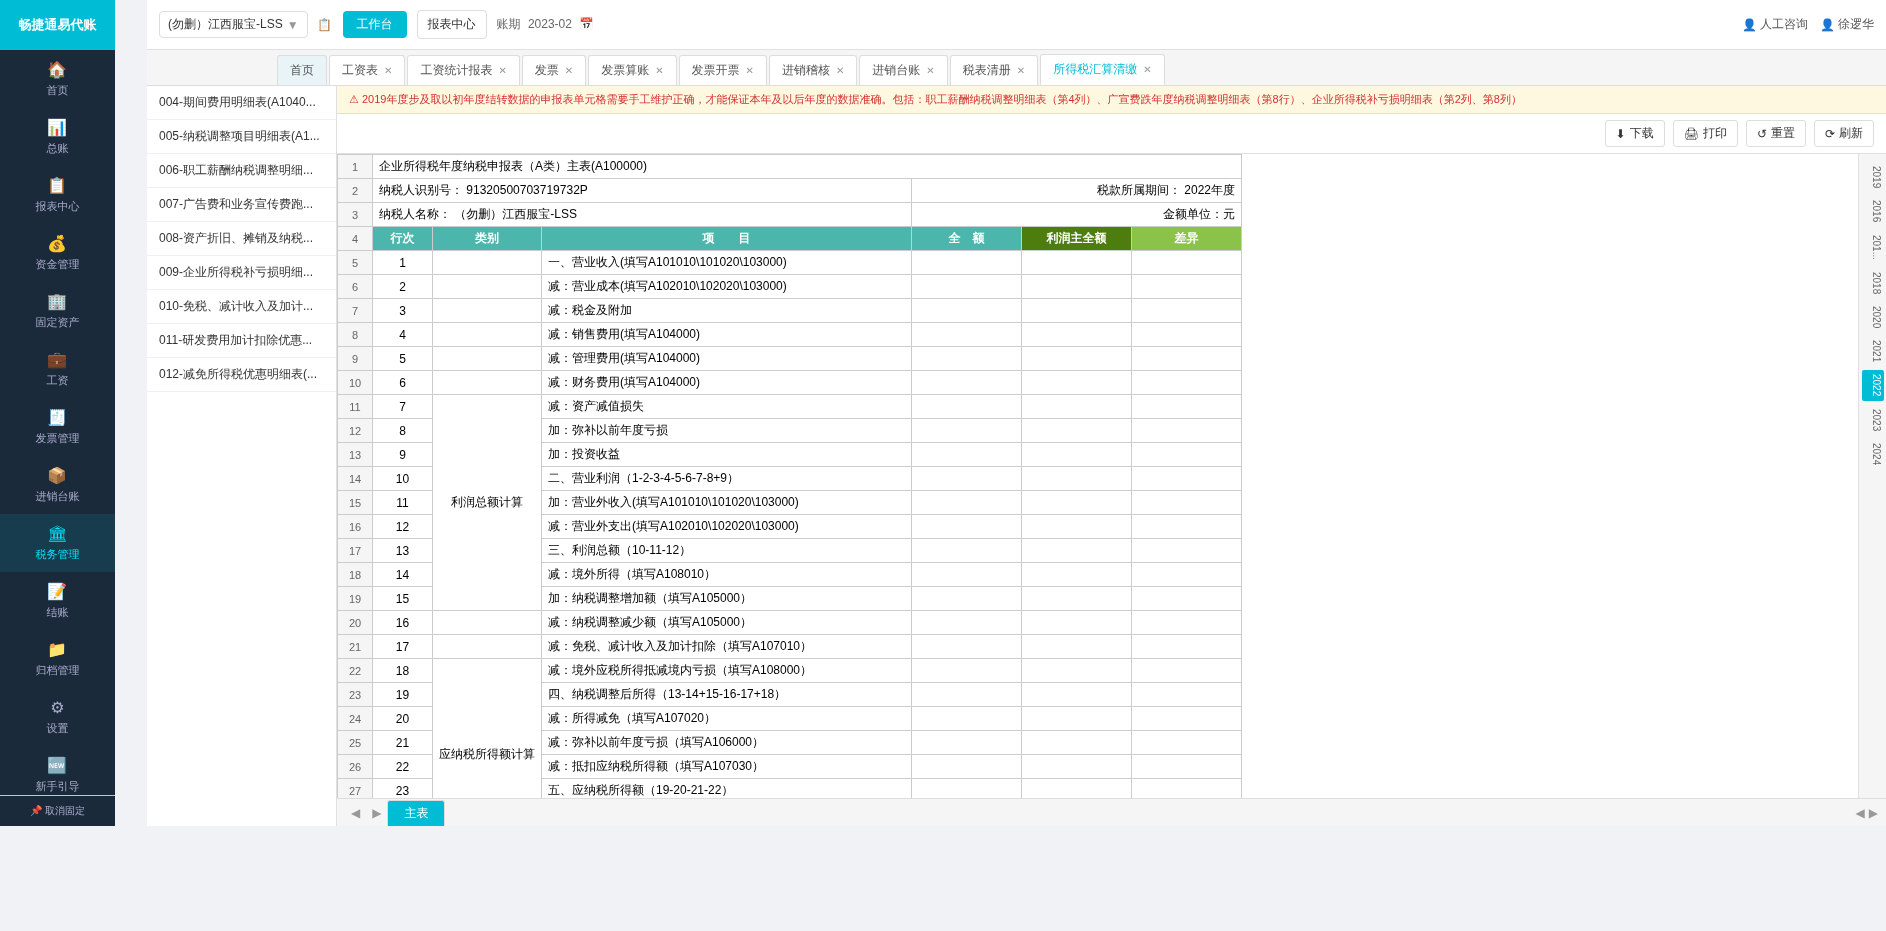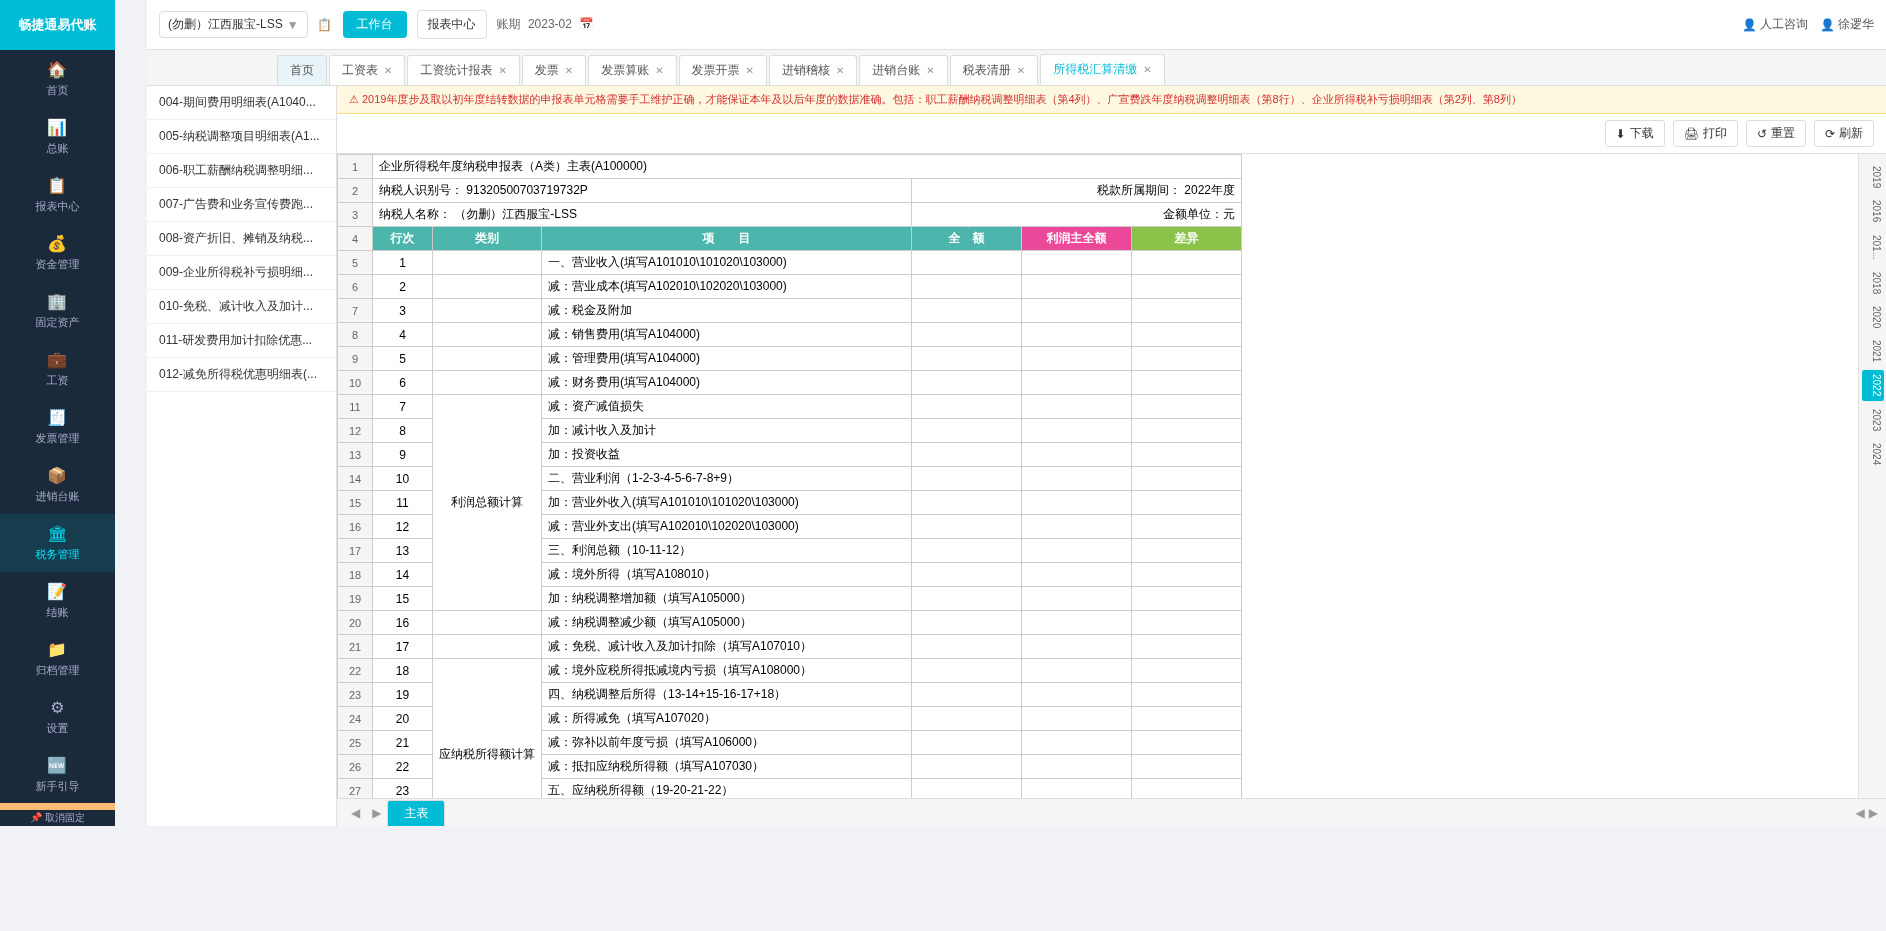--- a/index.html
+++ b/index.html
@@ -8,21 +8,21 @@
     
     .app-container { display: flex; height: 826px; width: 1886px; overflow: hidden; gap: 32px; }
 
     
     .sidebar { width: 115px; background: #1a2a3a; display: flex; flex-direction: column; flex-shrink: 0; }
     .sidebar-logo { height: 50px; background: #00bcd4; display: flex; align-items: center; justify-content: center; color: white; font-size: 13px; font-weight: bold; padding: 0 8px; }
     .sidebar-nav { flex: 1; overflow-y: auto; }
     .sidebar-item { display: flex; flex-direction: column; align-items: center; padding: 10px 5px; color: #aac; cursor: pointer; font-size: 11px; gap: 4px; }
     .sidebar-item:hover, .sidebar-item.active { color: #00e5ff; background: rgba(0,229,255,0.1); }
     .sidebar-item .icon { font-size: 16px; }
-    .sidebar-bottom { padding: 1px; color: #aac; font-size: 10px; text-align: center; border-top: 7px solid #fdba74; cursor: pointer; }
+    .sidebar-bottom { padding: 8px; color: #aac; font-size: 10px; text-align: center; border-top: 1px solid #fdba74; cursor: pointer; }
 
     
     .main-area { flex: 1; display: flex; flex-direction: column; overflow: hidden; }
 
     
     .top-header { height: 50px; background: #fff; display: flex; align-items: center; padding: 0 12px; gap: 10px; border-bottom: 1px solid #e0e0e0; flex-shrink: 0; }
     .company-selector { display: flex; align-items: center; gap: 4px; border: 1px solid #ddd; border-radius: 4px; padding: 4px 8px; cursor: pointer; font-size: 12px; color: #333; }
     .company-selector .chevron { color: #999; }
     .btn-workbench { background: #00bcd4; color: white; border: none; border-radius: 4px; padding: 5px 14px; cursor: pointer; font-size: 12px; }
     .btn-switch { background: #fff; color: #333; border: 1px solid #ddd; border-radius: 4px; padding: 5px 10px; cursor: pointer; font-size: 12px; }
@@ -62,21 +62,21 @@
     
     .year-sidebar { width: 28px; background: #f5f5f5; border-left: 1px solid #e0e0e0; display: flex; flex-direction: column; align-items: center; padding-top: 8px; gap: 4px; }
     .year-tag { width: 22px; padding: 4px 2px; text-align: center; font-size: 10px; color: #666; cursor: pointer; border-radius: 2px; writing-mode: vertical-rl; }
     .year-tag.active { background: #00bcd4; color: white; }
 
     
     .sheet-table { border-collapse: collapse; font-size: 12px; min-width: 900px; }
     .sheet-table th, .sheet-table td { border: 1px solid #ccc; padding: 3px 6px; white-space: nowrap; }
     .sheet-table .row-num { background: #f5f5f5; color: #666; text-align: center; width: 30px; font-size: 11px; }
     .header-row th { background: #4db6ac; color: white; text-align: center; }
-    .header-row th.green { background: #ec4899; }
+    .header-row th.green { background: #4d7c0f; }
     .header-row th.diff { background: #8bc34a; }
     .data-row td { background: #fff; }
     .col-a { width: 60px; text-align: center; }
     .col-b { width: 80px; text-align: center; }
     .col-c { min-width: 320px; }
     .col-d { width: 100px; text-align: center; }
     .col-e { width: 100px; text-align: center; background: #f9fbe7; }
     .col-f { width: 100px; text-align: center; background: #f9fbe7; }
 
     
@@ -404,21 +404,21 @@
                     <td class="col-a">7</td>
                     <td class="col-b merged-category" rowspan="9">利润总额计算</td>
                     <td class="col-c">减：资产减值损失</td>
                     <td class="col-d"></td>
                     <td class="col-e"></td>
                     <td class="col-f"></td>
                   </tr>
                   <tr class="data-row">
                     <td class="row-num">12</td>
                     <td class="col-a">8</td>
-                    <td class="col-c">加：减计收入及加计</td>
+                    <td class="col-c">加：弥补以前年度亏损</td>
                     <td class="col-d"></td>
                     <td class="col-e"></td>
                     <td class="col-f"></td>
                   </tr>
                   <tr class="data-row">
                     <td class="row-num">13</td>
                     <td class="col-a">9</td>
                     <td class="col-c">加：投资收益</td>
                     <td class="col-d"></td>
                     <td class="col-e"></td>

